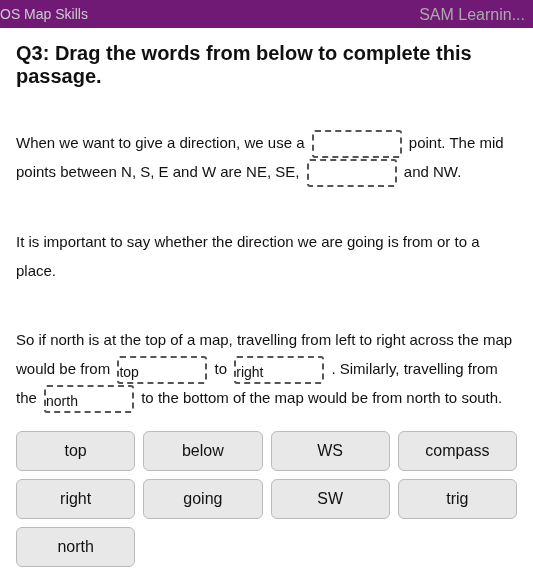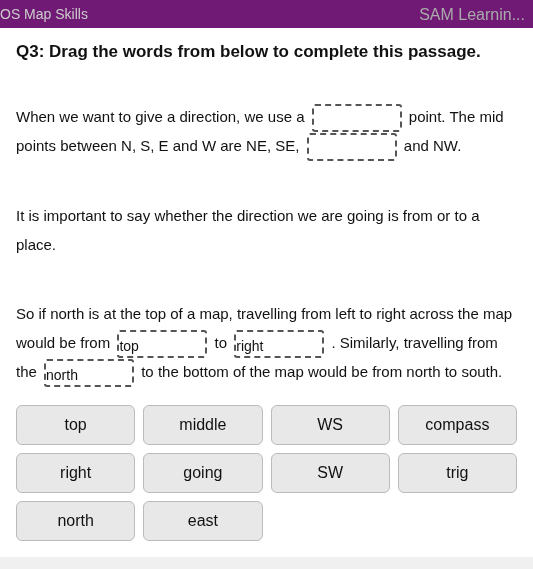--- a/index.html
+++ b/index.html
@@ -25,21 +25,21 @@
       top: 6px;
       font-size: 16px;
       color: #aaa;
     }
     .content {
       background: #fff;
       padding: 14px 16px 16px 16px;
     }
     .question {
       font-weight: bold;
-      font-size: 17px;
+      font-size: 20px;
       margin-bottom: 16px;
     }
     .passage {
       line-height: 2.1;
       font-size: 15px;
       margin-bottom: 18px;
     }
     .blank {
       display: inline-block;
       min-width: 90px;
@@ -109,24 +109,23 @@
       <span class="blank"><span class="blank-text">right</span></span>
       <span>. Similarly, travelling from the</span>
       <span class="blank"><span class="blank-text">north</span></span>
       <span> to the bottom of the map would be from north to south.</span>
     </p>
 
   </div>
 
   <div class="word-bank">
     <div class="word-tile">top</div>
-    <div class="word-tile">middle</div>
+    <div class="word-tile">below</div>
     <div class="word-tile">WS</div>
     <div class="word-tile">compass</div>
     <div class="word-tile">right</div>
     <div class="word-tile">going</div>
     <div class="word-tile">SW</div>
     <div class="word-tile">trig</div>
     <div class="word-tile">north</div>
-    <div class="word-tile">east</div>
   </div>
 
 </div>
 
 </body></html>

